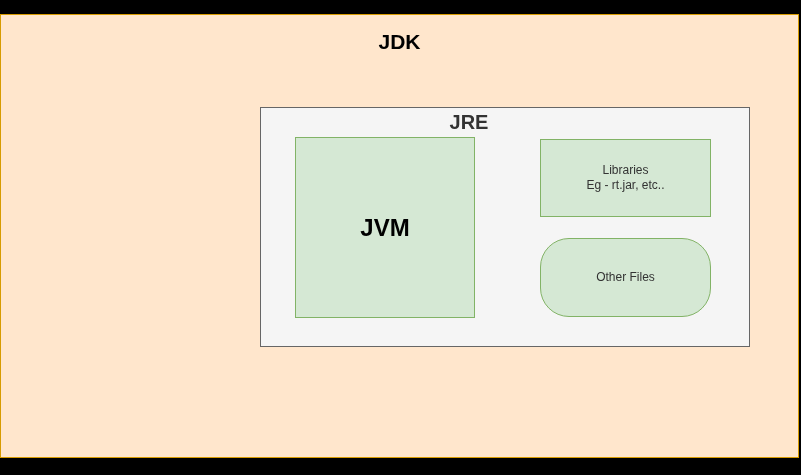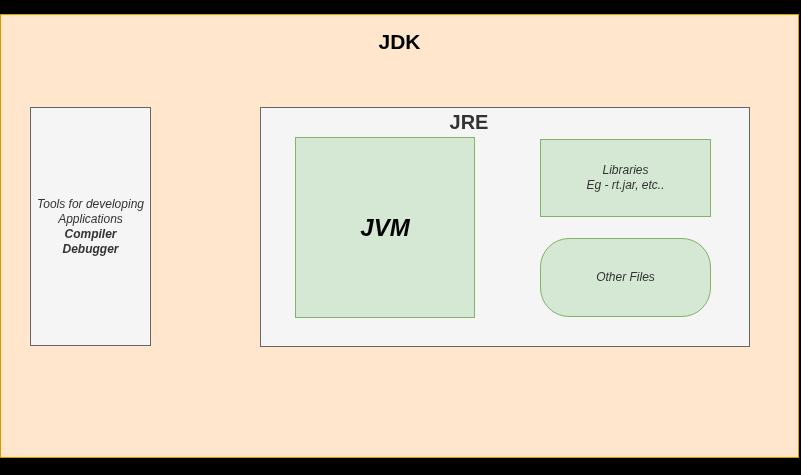--- a/index.html
+++ b/index.html
@@ -31,21 +31,20 @@
     position:absolute;left:0;top:30px;width:799px;
     text-align:center;
     font-size:21px;font-weight:bold;color:var(--title-text);
   }
   .box{
     position:absolute;
     box-sizing:content-box;
     display:flex;flex-direction:column;
     align-items:center;justify-content:center;
     text-align:center;
-    font-style:italic;
   }
   .gray-box{
     background:var(--gray-fill);
     border:1px solid var(--gray-border);
   }
   .green-box{
     background:var(--green-fill);
     border:1px solid var(--green-border);
   }
   .tools-box{
@@ -76,26 +75,20 @@
 </style>
 </head>
 <body>
 
 <div id="page">
 
   <div class="canvas"></div>
 
   <div class="jdk-title">JDK</div>
 
-  <div class="box gray-box tools-box">
-    <div>Tools for developing</div>
-    <div>Applications</div>
-    <div class="bold">Compiler</div>
-    <div class="bold">Debugger</div>
-  </div>
 
   <div class="box gray-box jre-box"></div>
 
   <div class="jre-title">JRE</div>
 
   <div class="box green-box jvm-box">
     <div>JVM</div>
   </div>
 
   <div class="box green-box libraries-box">

